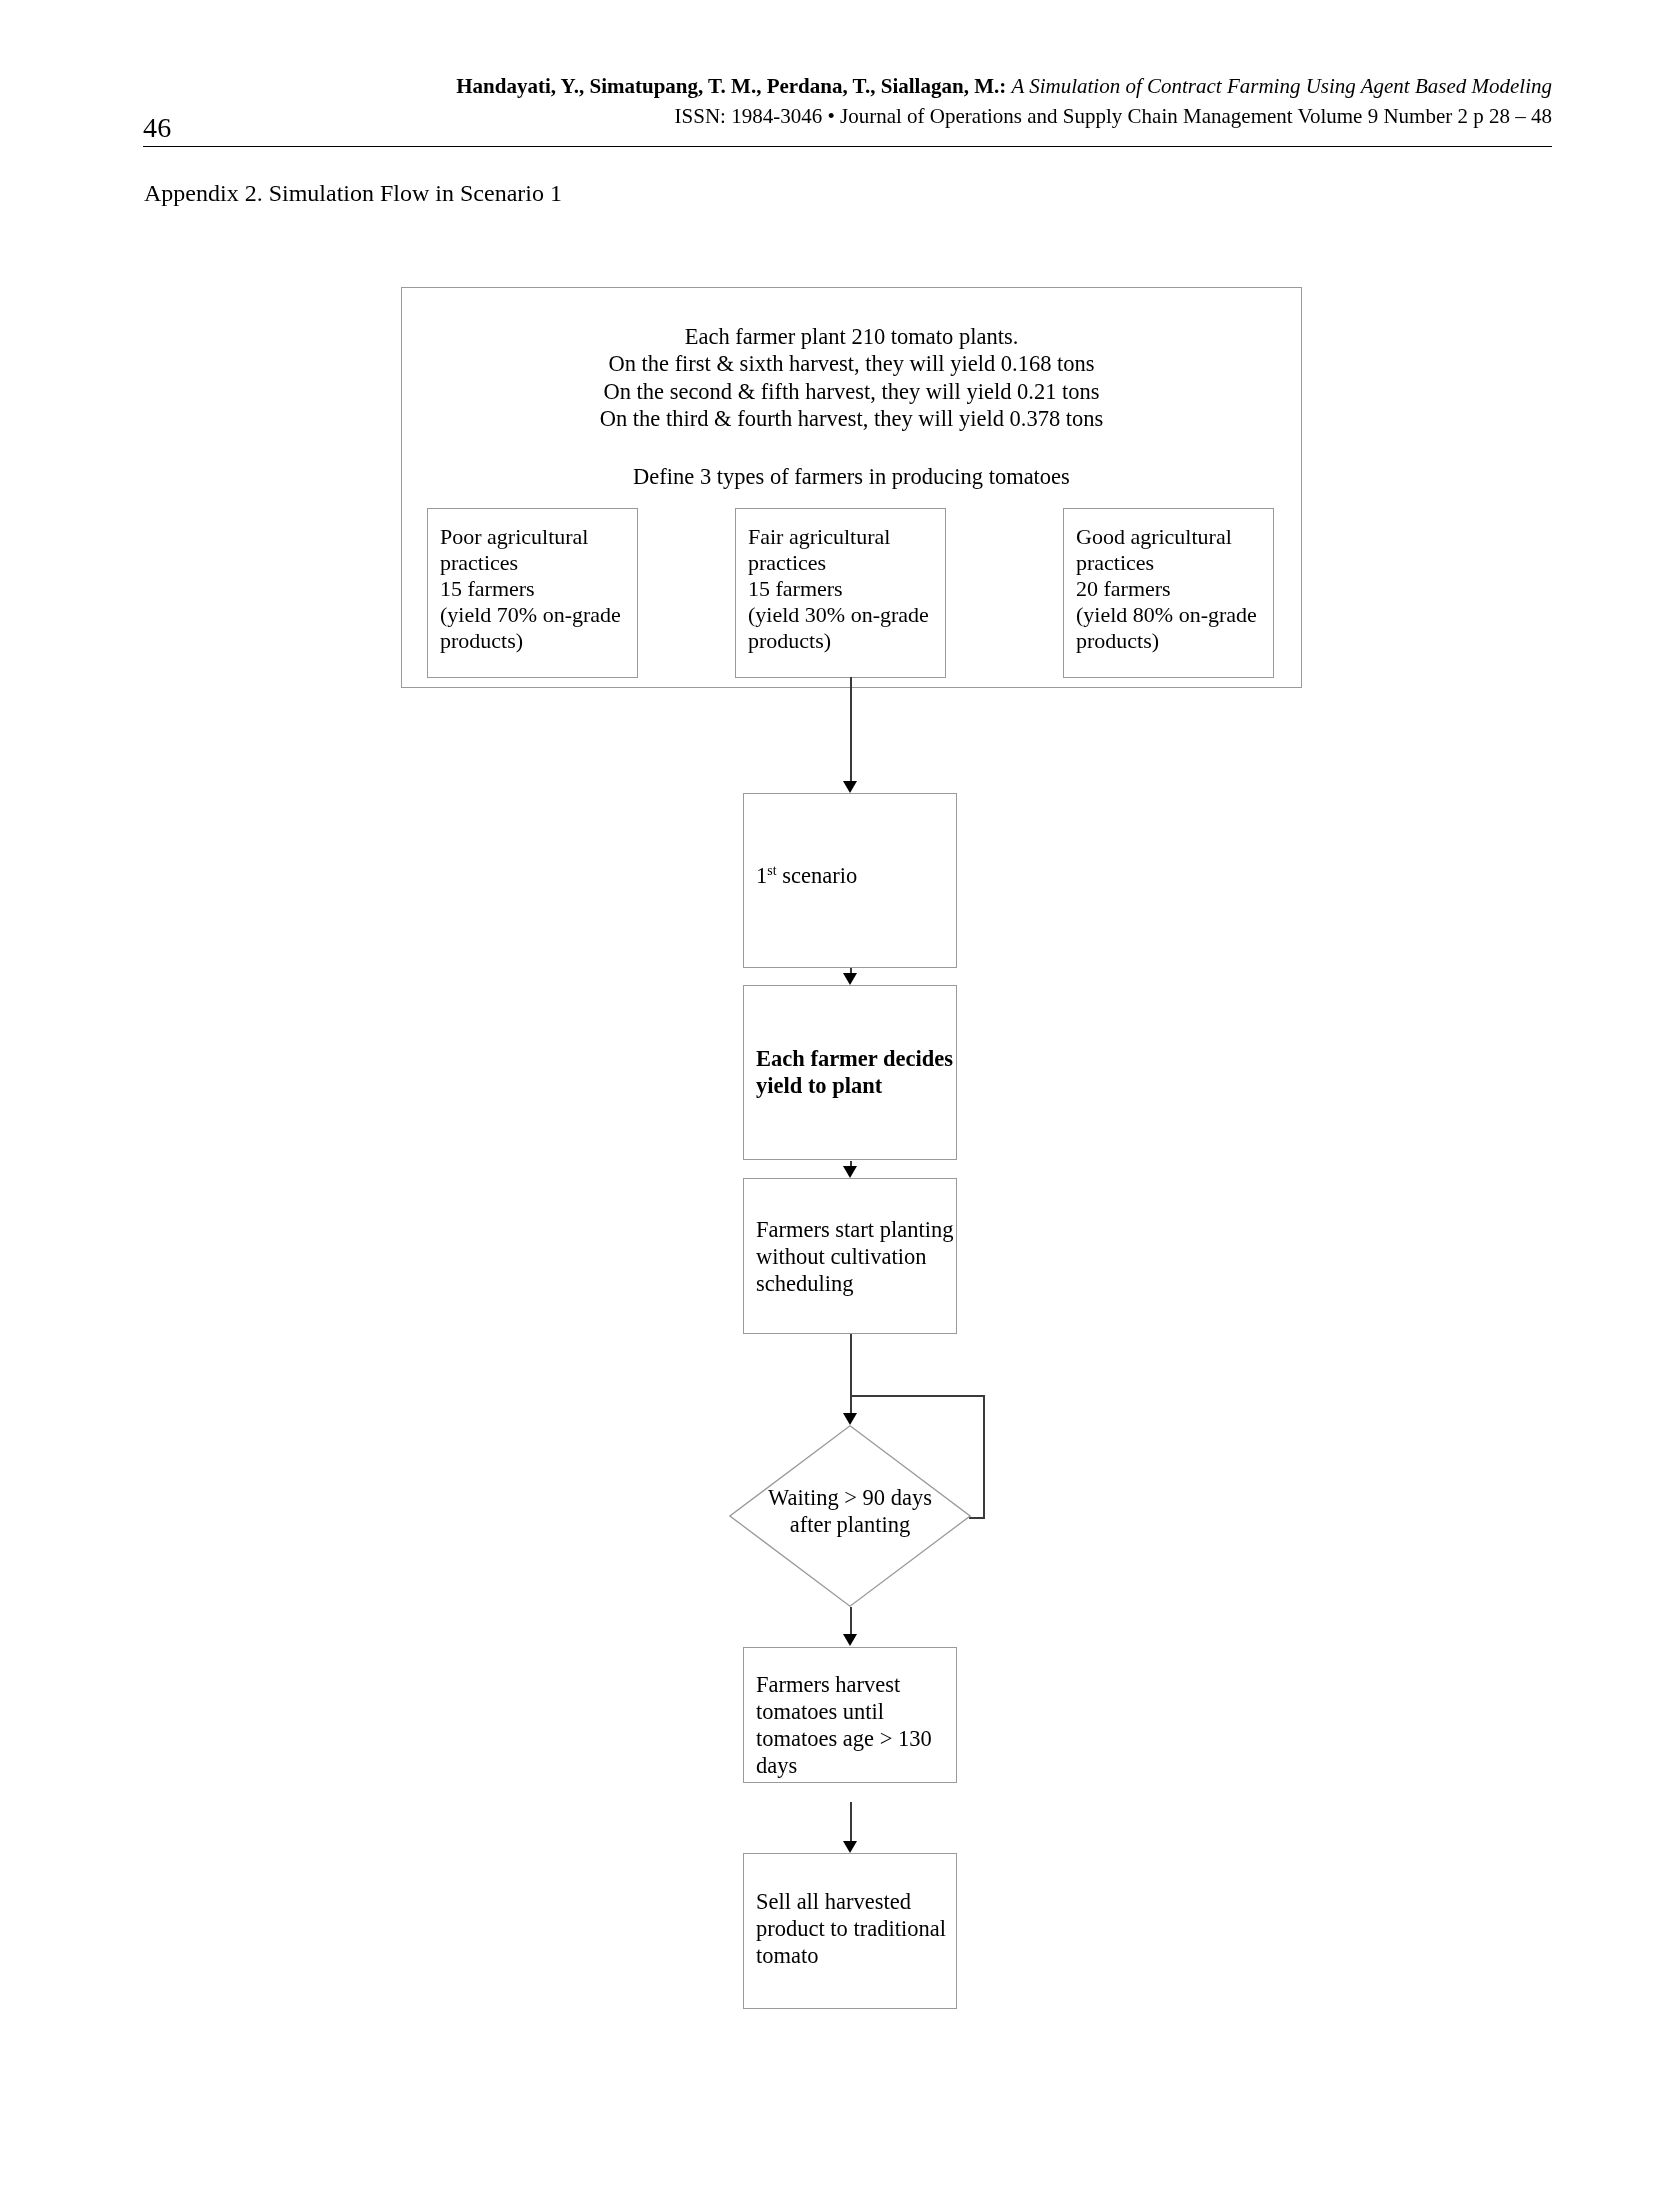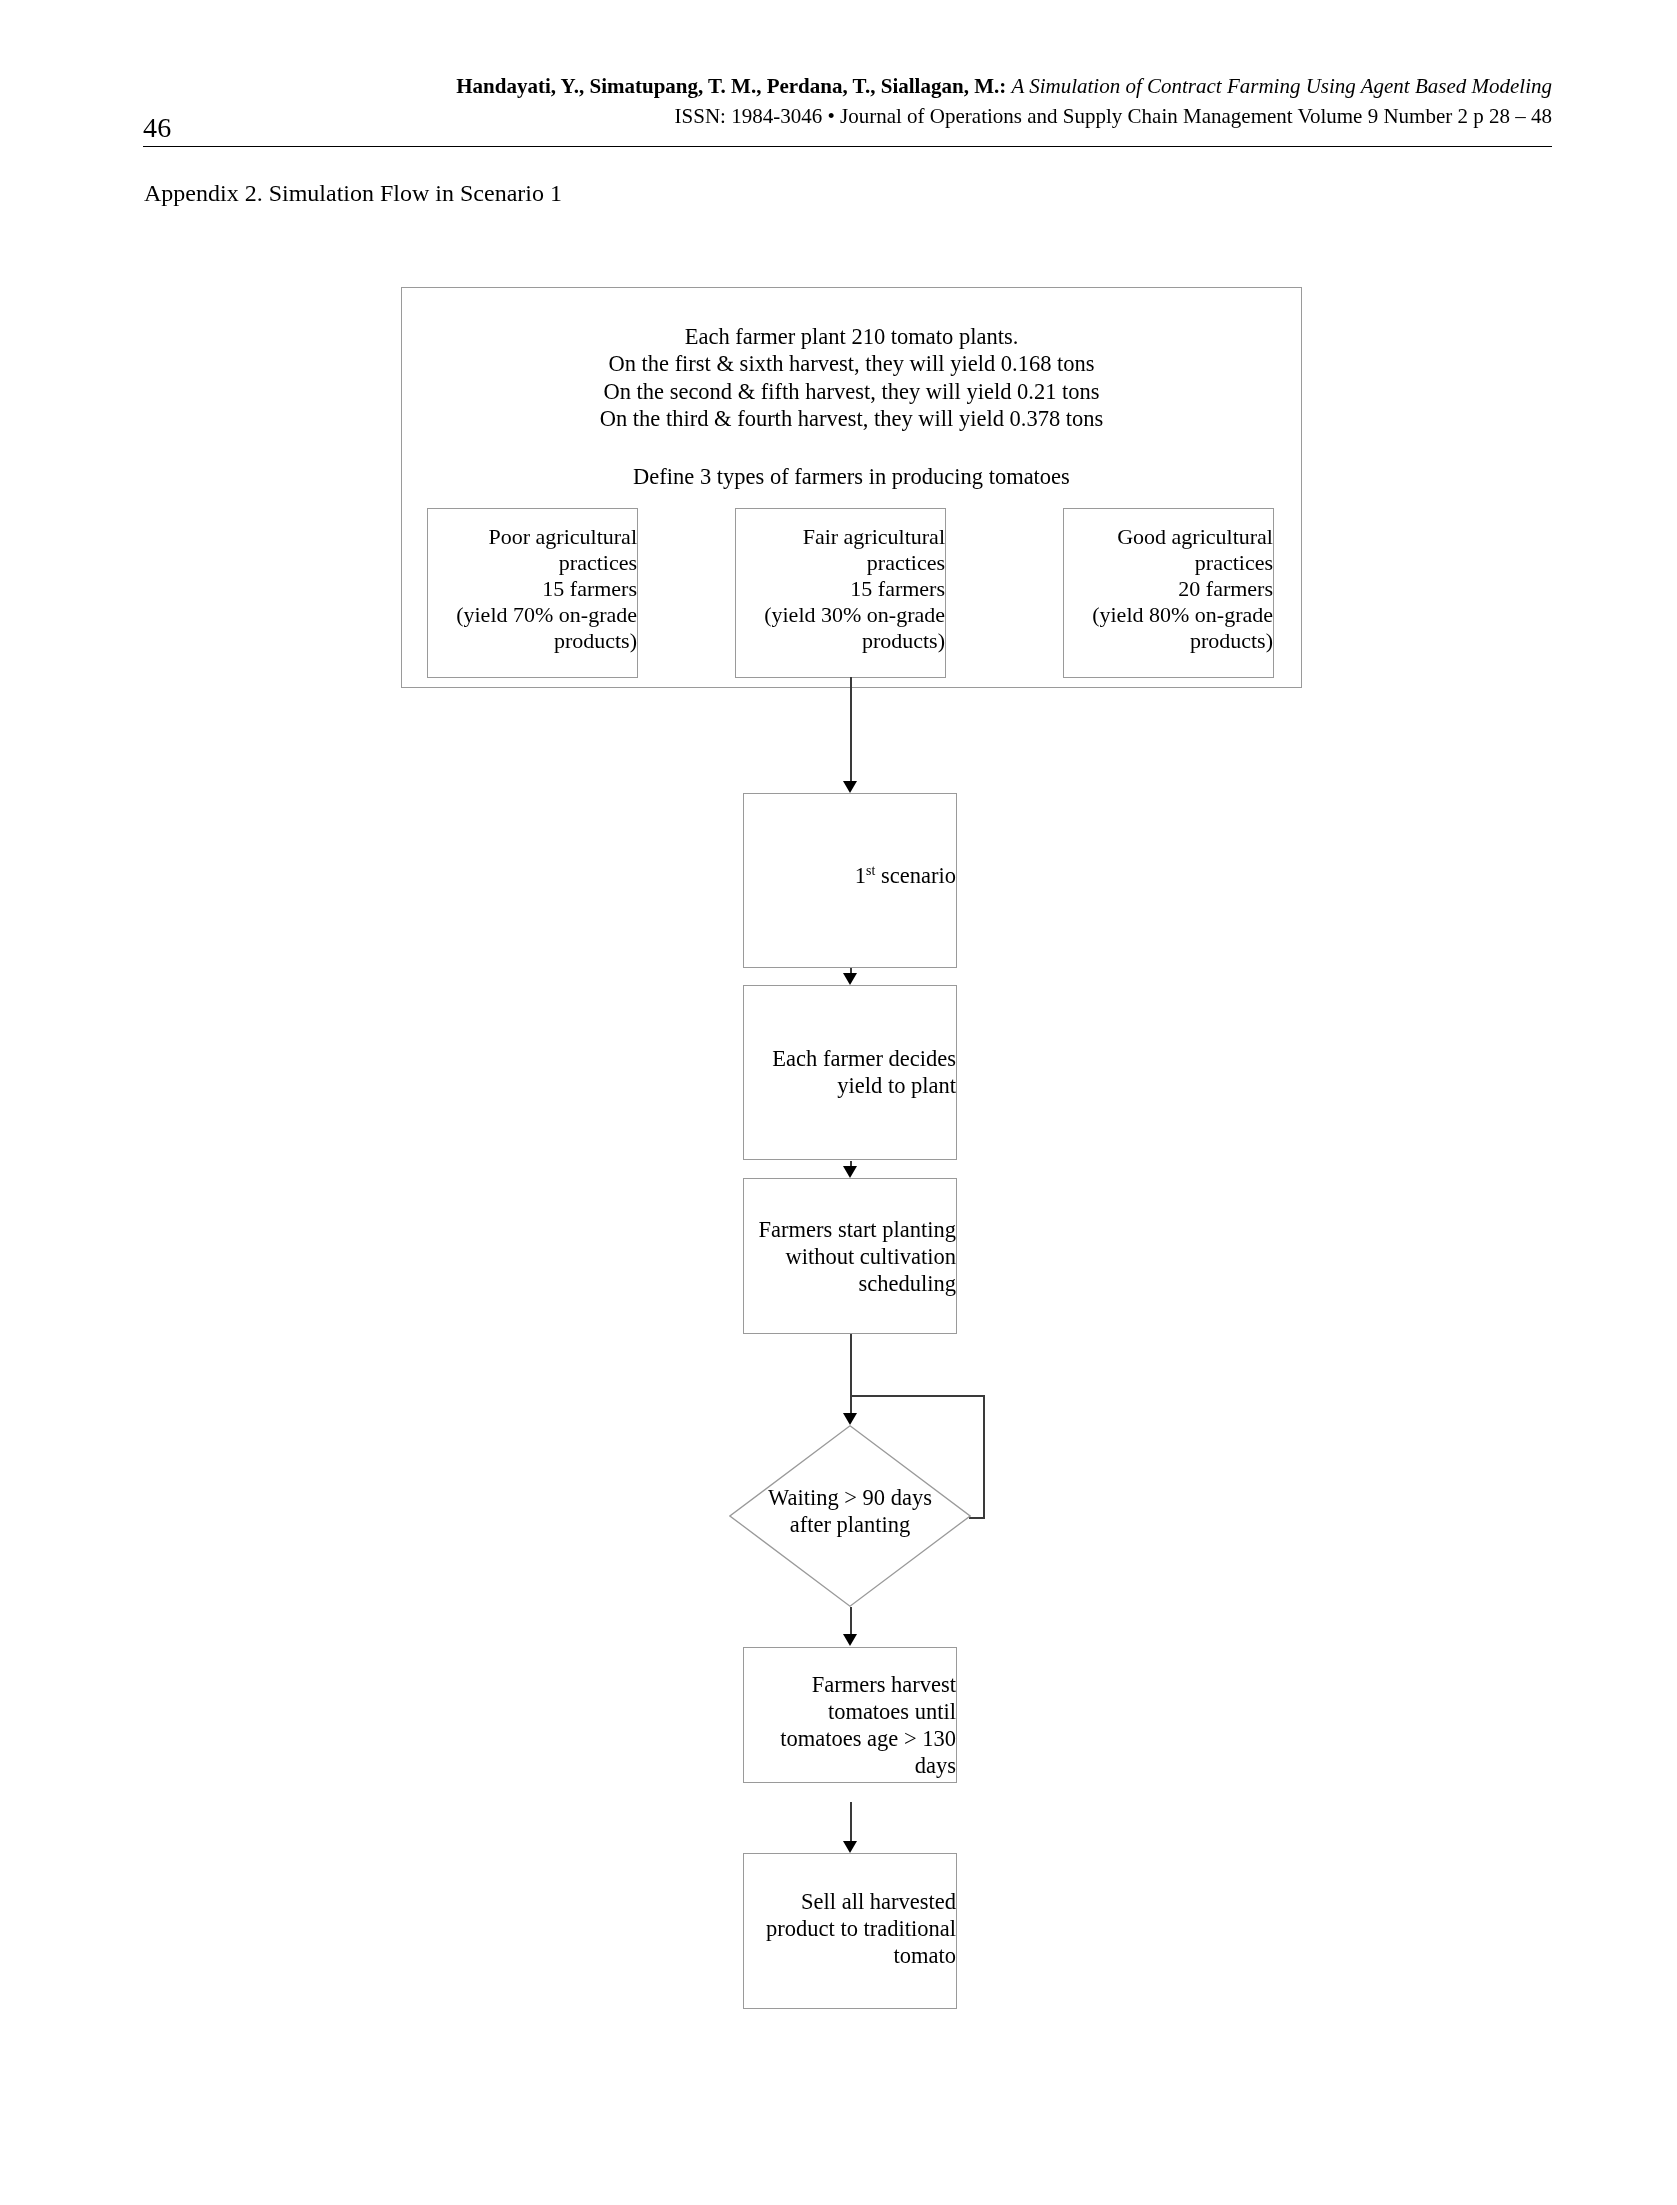--- a/index.html
+++ b/index.html
@@ -80,21 +80,21 @@
   .node {
     position: absolute;
     box-sizing: border-box;
     border: 1.3px solid #9a9a9a;
     background: #ffffff;
   }
   .node-text {
     position: absolute;
     left: 12px;
     right: 0;
-    text-align: right;
+    text-align: left;
     font-size: 22.5px;
     line-height: 27px;
   }
 
   
   #setup-container {
     left: 401px;
     top: 287px;
     width: 901px;
     height: 401px;
@@ -126,21 +126,21 @@
   #farmer-box-1 { left: 735px; }
   #farmer-box-2 { left: 1063px; }
   .farmer-box .node-text {
     top: 14.7px;
     font-size: 22px;
     line-height: 26px;
   }
 
   
   #node-scenario   { left: 743px; top: 793px;  width: 214px; height: 175px; }
-  #node-decide     { left: 743px; top: 985px; width: 214px; height: 175px; }
+  #node-decide     { left: 743px; top: 985px; width: 214px; height: 175px; font-weight: bold; }
   #node-planting   { left: 743px; top: 1178px; width: 214px; height: 156px; }
   #node-harvest    { left: 743px; top: 1647px; width: 214px; height: 136px; }
   #node-sell       { left: 743px; top: 1853px; width: 214px; height: 156px; }
 
   #node-scenario .node-text { top: 68px; }
   #node-decide .node-text   { top: 59px; }
   #node-planting .node-text { top: 37px; }
   #node-harvest .node-text  { top: 23px; }
   #node-sell    .node-text  { top: 34px; }
 

